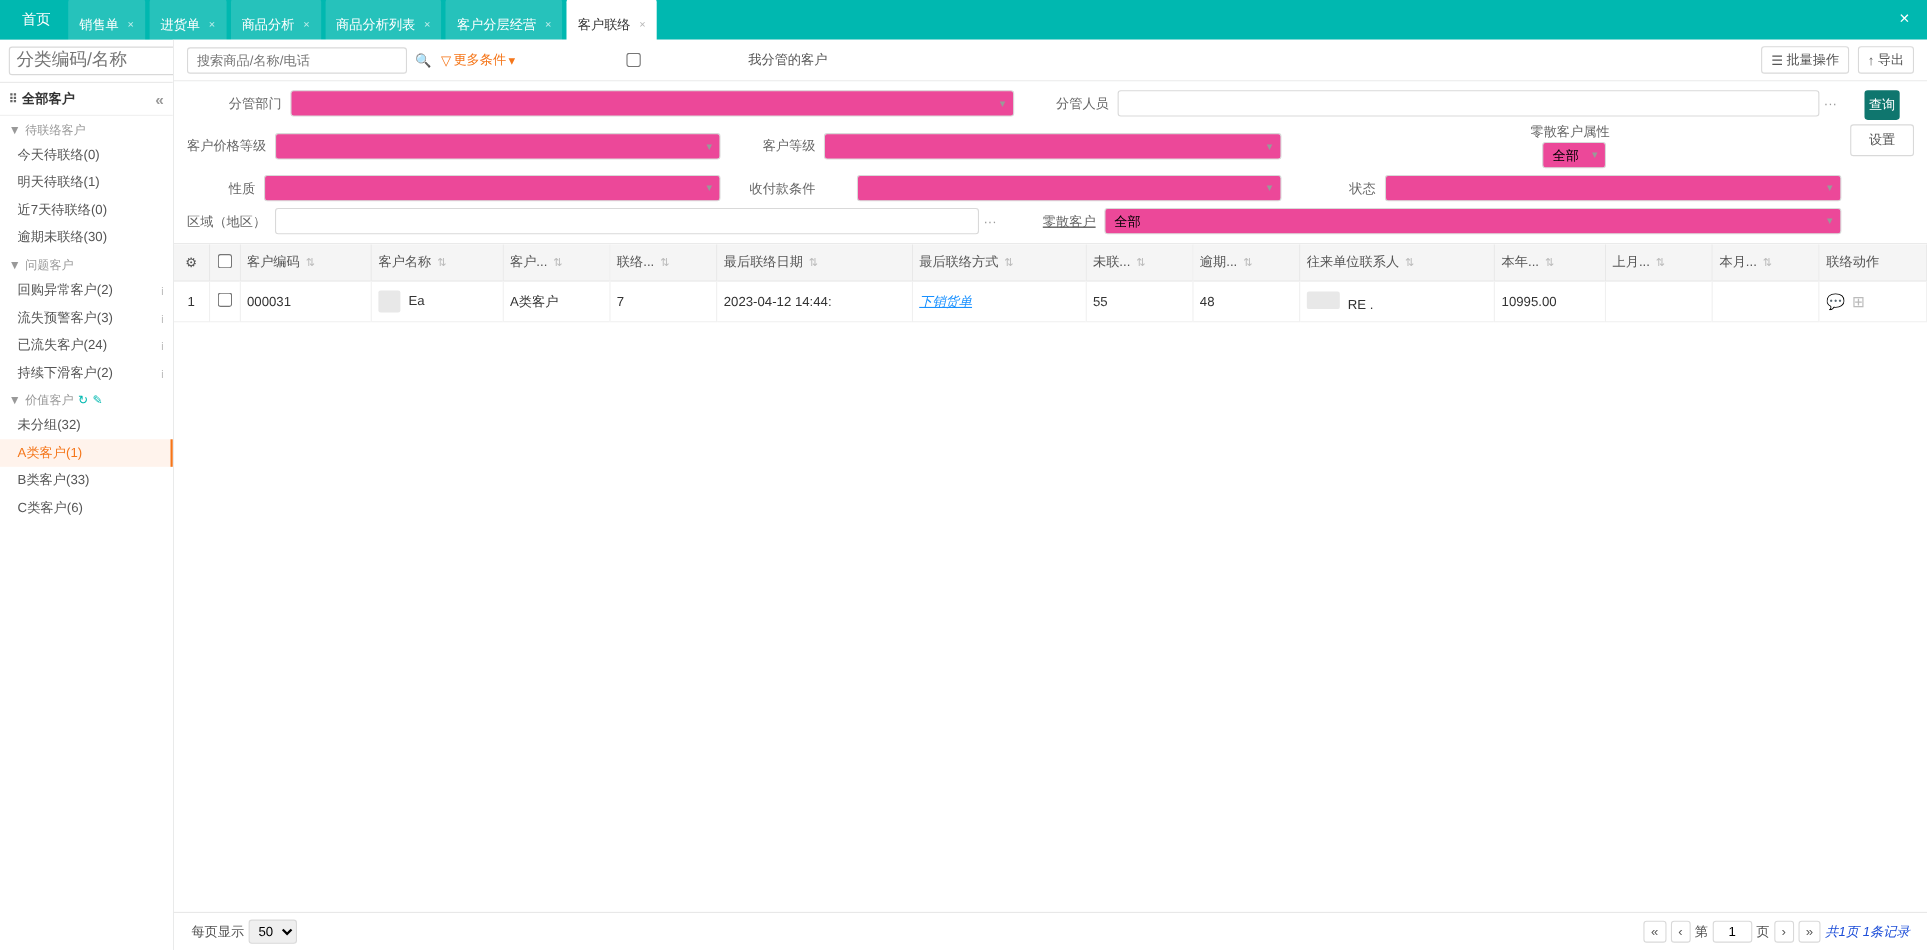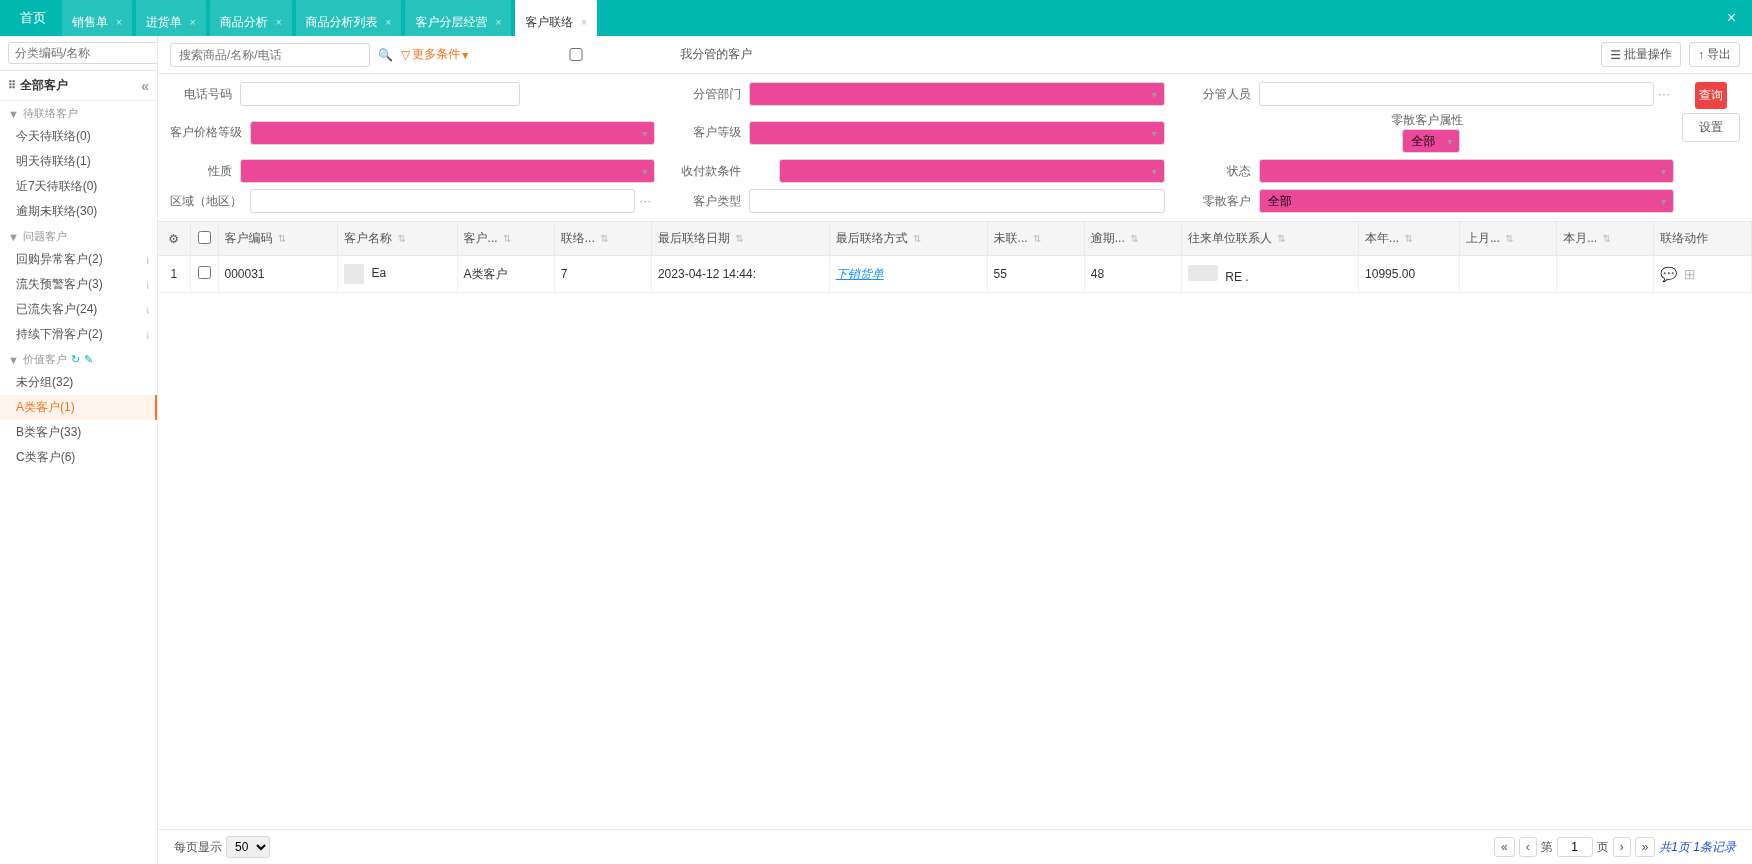--- a/index.html
+++ b/index.html
@@ -14,21 +14,21 @@
     .nav-tab.active .close-icon { color: #999; }
     .top-nav-spacer { flex: 1; }
     .top-nav-close { color: #fff; font-size: 16px; cursor: pointer; padding: 4px 8px; }
 
     
     .main-layout { display: flex; height: calc(864px - 36px); }
 
     
     .sidebar { width: 158px; background: #fff; border-right: 1px solid #e8e8e8; display: flex; flex-direction: column; overflow-y: auto; flex-shrink: 0; }
     .sidebar-search { display: flex; align-items: center; padding: 6px 8px; border-bottom: 1px solid #e8e8e8; }
-    .sidebar-search input { border: 1px solid #d9d9d9; border-radius: 3px; padding: 3px 6px; font-size: 12px; flex: 1; outline: none; }
+    .sidebar-search input { border: 1px solid #d9d9d9; border-radius: 3px; padding: 3px 6px; font-size: 16px; flex: 1; outline: none; }
     .sidebar-section-header { display: flex; align-items: center; padding: 6px 8px; font-weight: bold; font-size: 12px; color: #333; border-bottom: 1px solid #f0f0f0; }
     .sidebar-section-header .grid-icon { margin-right: 4px; color: #666; font-size: 11px; }
     .sidebar-section-header .collapse-btn { margin-left: auto; cursor: pointer; color: #999; font-size: 14px; }
     .sidebar-group-label { padding: 5px 8px 3px 8px; font-size: 11px; color: #999; display: flex; align-items: center; }
     .sidebar-group-label .arrow { margin-right: 4px; }
     .sidebar-item { padding: 4px 8px 4px 16px; cursor: pointer; color: #555; font-size: 12px; display: flex; align-items: center; gap: 4px; }
     .sidebar-item.active { background: #fff3ec; color: #f5761a; border-right: 2px solid #f5761a; }
     .sidebar-item .info-icon { color: #bbb; font-size: 10px; margin-left: auto; }
 
     
@@ -50,21 +50,21 @@
     .filter-item { display: flex; align-items: center; flex: 1; min-width: 0; }
     .filter-label { color: #666; font-size: 12px; white-space: nowrap; min-width: 70px; text-align: right; padding-right: 8px; }
     .filter-input { border: 1px solid #d9d9d9; border-radius: 3px; padding: 4px 8px; font-size: 12px; flex: 1; outline: none; background: #fff; min-width: 0; }
     .filter-select { border: 1px solid #d9d9d9; border-radius: 3px; padding: 4px 24px 4px 8px; font-size: 12px; flex: 1; outline: none; background: #ec4899; min-width: 0; position: relative; appearance: none; cursor: pointer; }
     .filter-select-wrap { flex: 1; position: relative; min-width: 0; }
     .filter-select-wrap select { width: 100%; }
     .filter-select-wrap .arrow-down { position: absolute; right: 8px; top: 50%; transform: translateY(-50%); pointer-events: none; color: #999; font-size: 10px; }
     .filter-ellipsis { color: #999; cursor: pointer; padding: 0 4px; }
 
     
-    .action-btn-orange { background: #ef4444; color: #fff; border: none; border-radius: 3px; padding: 5px 4px; font-size: 12px; cursor: pointer; }
+    .action-btn-orange { background: #0f766e; color: #fff; border: none; border-radius: 3px; padding: 5px 4px; font-size: 12px; cursor: pointer; }
     .action-btn-white { background: #fff; color: #555; border: 1px solid #d9d9d9; border-radius: 3px; padding: 5px 16px; font-size: 12px; cursor: pointer; }
 
     
     .table-container { flex: 1; overflow: auto; background: #fff; }
     table { width: 100%; border-collapse: collapse; font-size: 12px; }
     table thead tr { background: #f5f5f5; border-bottom: 1px solid #e8e8e8; }
     table thead th { padding: 8px 6px; text-align: left; color: #555; font-weight: normal; border-right: 1px solid #e8e8e8; white-space: nowrap; position: relative; }
     table thead th .sort-icon { color: #bbb; font-size: 10px; margin-left: 2px; }
     table tbody tr { border-bottom: 1px solid #f0f0f0; }
     table tbody td { padding: 8px 6px; border-right: 1px solid #f0f0f0; white-space: nowrap; }
@@ -219,24 +219,20 @@
         <span>↑</span>
         <span>导出</span>
       </div>
     </div>
 
     <div class="advanced-filter">
       <div style="display:flex; align-items:flex-start; gap:0;">
         <div style="flex:1;">
 
           <div class="filter-row">
-            <div class="filter-item">
-              <span class="filter-label">电话号码</span>
-              <input type="text" class="filter-input" style="max-width: 280px;">
-            </div>
             <div class="filter-item" style="margin-left:24px;">
               <span class="filter-label">分管部门</span>
               <div class="filter-select-wrap">
                 <select class="filter-select">
                   <option></option>
                 </select>
                 <span class="arrow-down">▾</span>
               </div>
             </div>
             <div class="filter-item" style="margin-left:24px;">
@@ -305,25 +301,21 @@
               </div>
             </div>
           </div>
 
           <div class="filter-row" style="margin-bottom:0;">
             <div class="filter-item">
               <span class="filter-label">区域（地区）</span>
               <input type="text" class="filter-input" style="flex: 1 1 0%;">
               <span class="filter-ellipsis">···</span>
             </div>
-            <div class="filter-item" style="margin-left:24px;">
-              <span class="filter-label">客户类型</span>
-              <input type="text" class="filter-input" style="flex: 1 1 0%;">
-            </div>
-            <div class="filter-item" style="margin-left:24px;">
+            <div class="filter-item" style="margin-left:24px;text-decoration:underline;">
               <span class="filter-label">零散客户</span>
               <div class="filter-select-wrap">
                 <select class="filter-select">
                   <option>全部</option>
                 </select>
                 <span class="arrow-down">▾</span>
               </div>
             </div>
           </div>
         </div>

